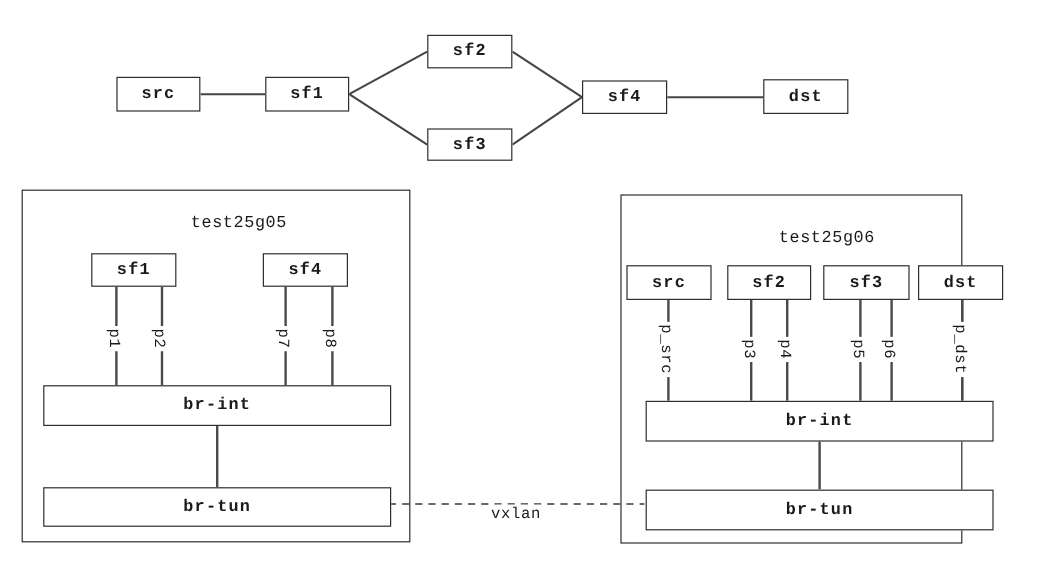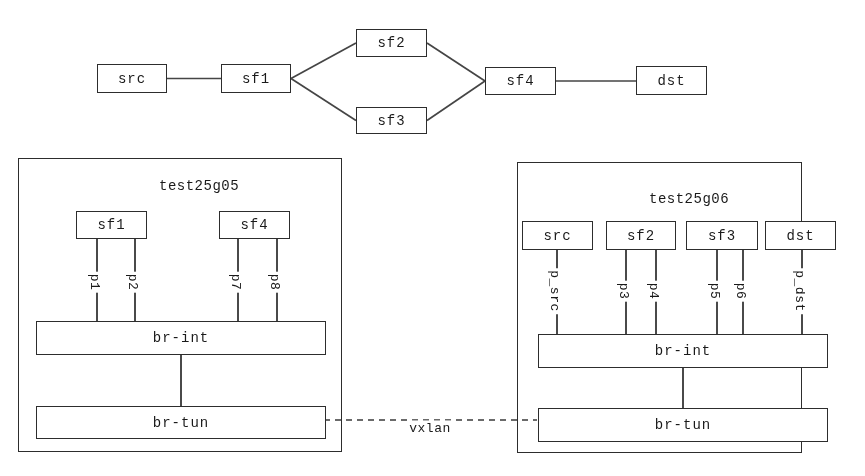--- a/index.html
+++ b/index.html
@@ -22,20 +22,21 @@
   .node {
     position: absolute;
     background: #ffffff;
     border: 1.5px solid #2d2d2d;
     display: flex;
     align-items: center;
     justify-content: center;
     font-size: 14px;
     letter-spacing: 1px;
     white-space: nowrap;
+    font-weight: bold;
   }
   .bridge { border-width: 1.3px; }
   .host {
     position: absolute;
     border: 1px solid #2d2d2d;
     background: transparent;
   }
   .host-title {
     position: absolute;
     font-size: 14px;

